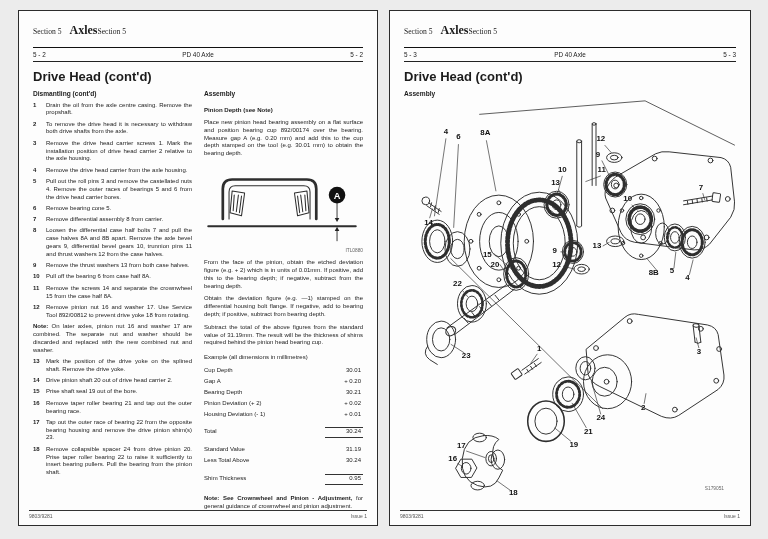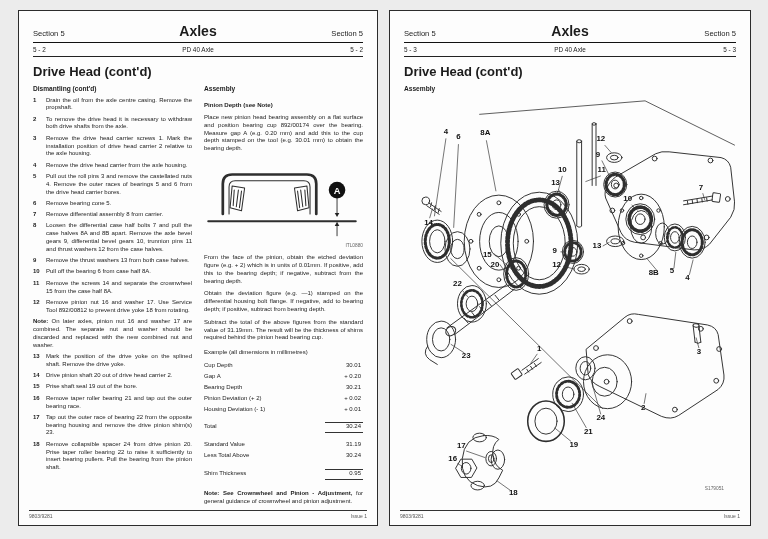--- a/index.html
+++ b/index.html
@@ -17,24 +17,24 @@
     height: 516px;
     background: #fdfdfd;
     border: 1px solid #2c2c2c;
   }
   #page-left  { left: 18px;  width: 360px; }
   #page-right { left: 389px; width: 362px; }
   .inner { position: absolute; inset: 0; padding: 12px 14px 20px 14px; }
 
   
   .hdr-row1 {
-    display: flex; justify-content: space-between; align-items: baseline;
-    font-size: 7.6px; padding-bottom: 3px; border-bottom: 1.8px solid #111;
-  }
-  .hdr-row1 .c { font-weight: bold; font-size: 14px; }
+    display: flex; justify-content: flex-start; align-items: baseline;
+    font-size: 7.6px; padding-bottom: 9px; border-bottom: 1.8px solid #111; font-family: Liberation Serif, serif;
+  }
+  .hdr-row1 .c { font-weight: bold; font-size: 12px; margin-left: 8px; }
   .hdr-row2 {
     display: flex; justify-content: space-between; align-items: baseline;
     font-size: 6.4px; padding: 2.5px 0 3px 0; border-bottom: 1px solid #222;
   }
   .page-heading { font-weight: bold; font-size: 13px; margin-top: 7px; }
 
   
   .cols { display: flex; gap: 12px; margin-top: 6px; }
   .col { width: 160px; font-size: 6px; line-height: 1.3; }
   .col-h { font-weight: bold; font-size: 6.6px; }

